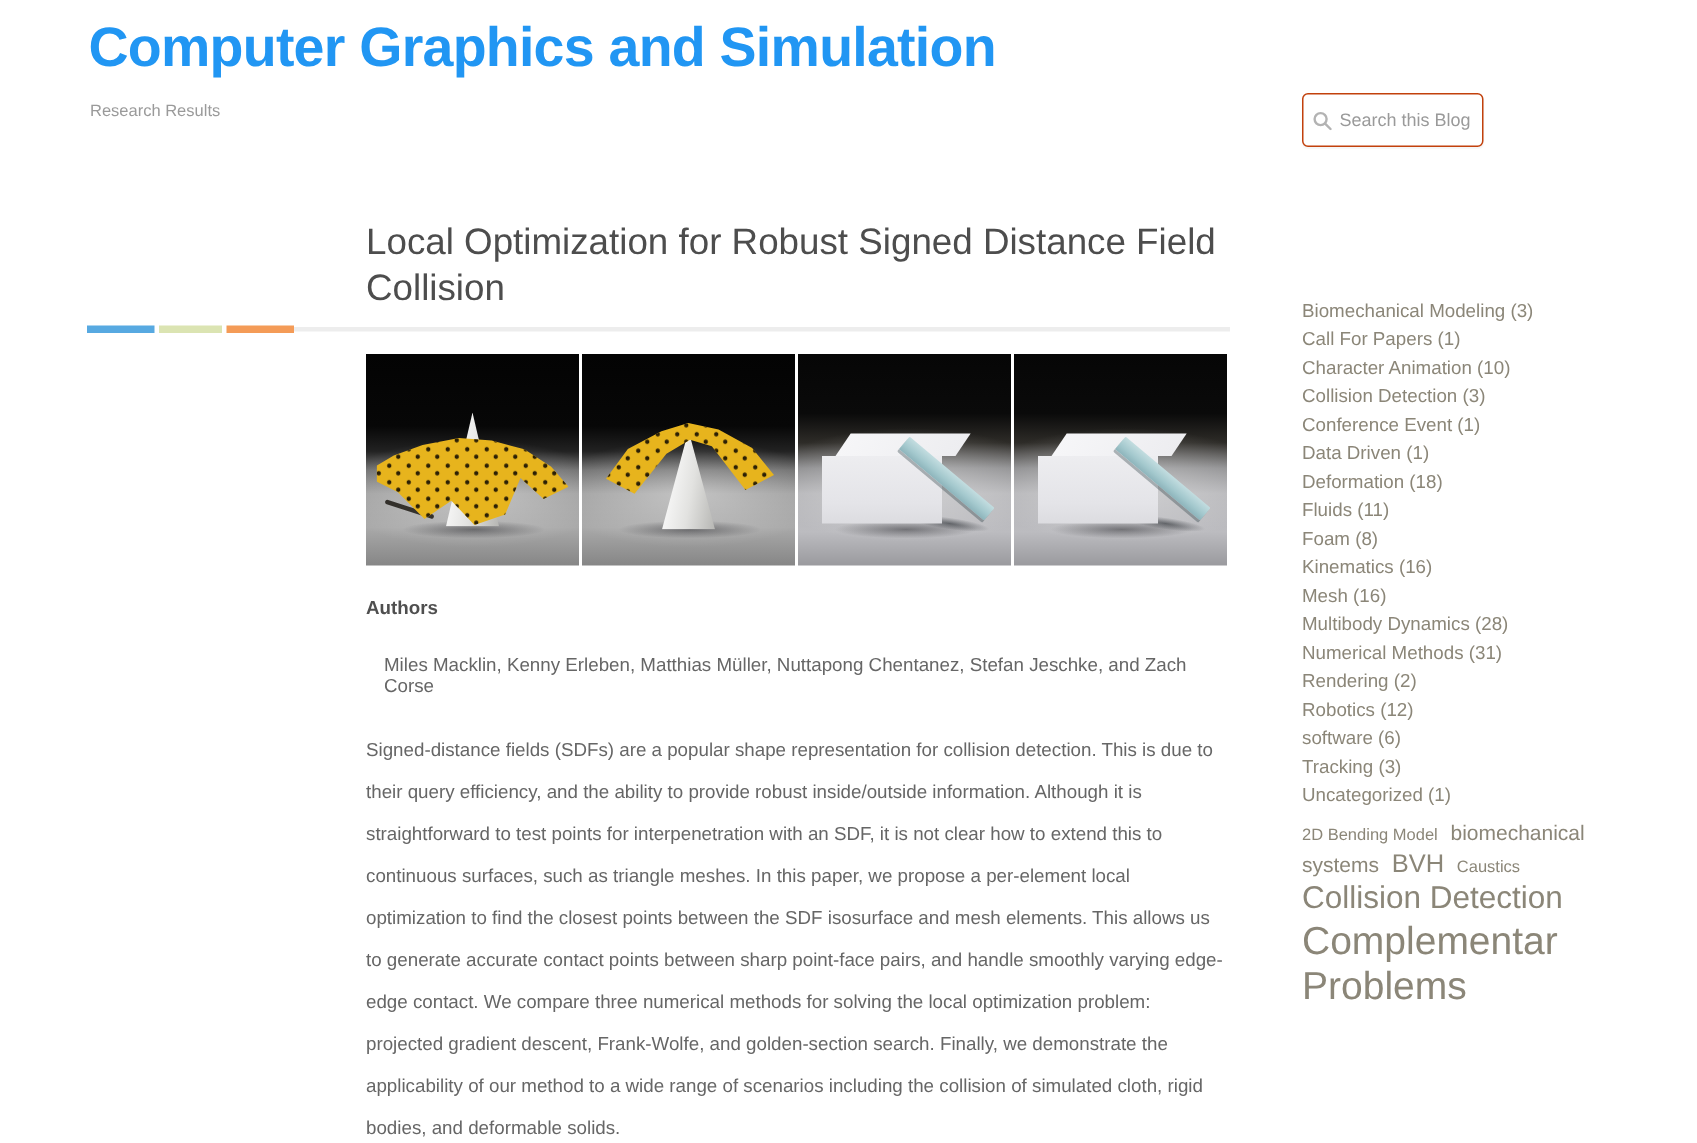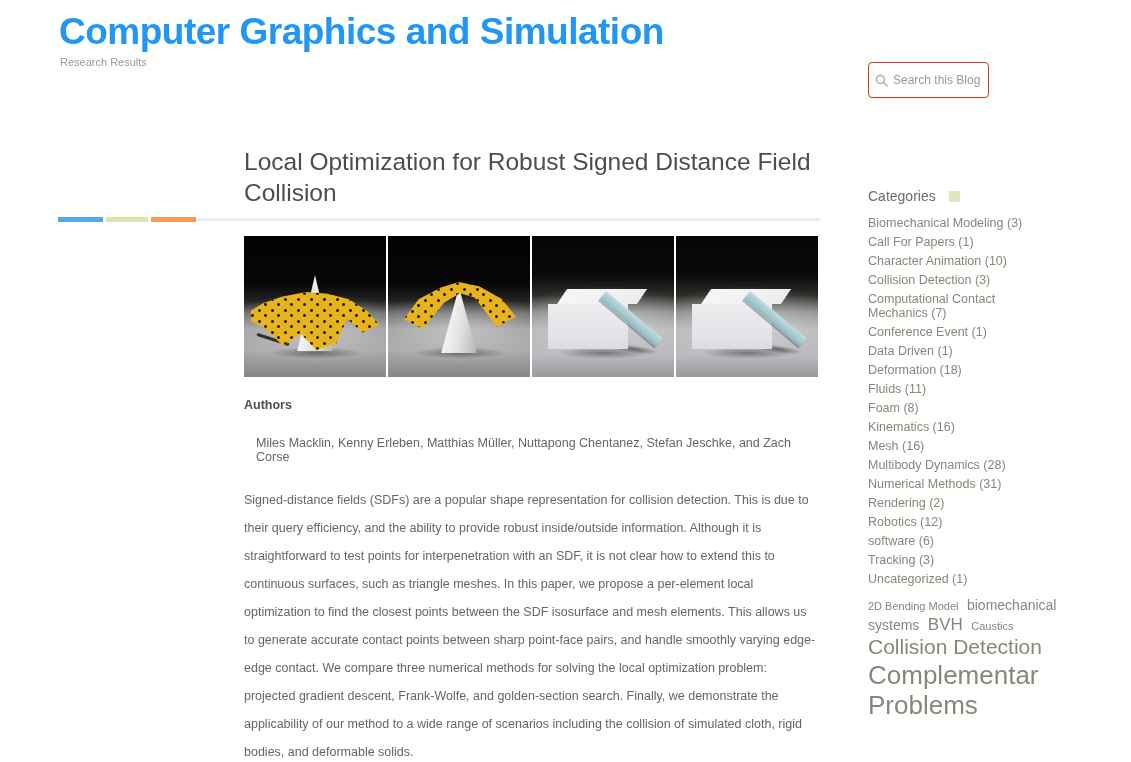--- a/index.html
+++ b/index.html
@@ -10,21 +10,21 @@
     -webkit-font-smoothing:antialiased;
   }
 
   
   .site-title {
     position:absolute; left:59px; top:10px;
     font-size:37px; font-weight:bold; color:#2196f3; line-height:44px;
     letter-spacing:-0.5px; cursor:pointer; text-decoration:none;
   }
   .site-tagline {
-    position:absolute; left:60px; top:56px;
+    position:absolute; left:60px; top:68px;
     font-size:11px; color:#9a9a9a;text-align:right;
   }
   .searchbox {
     position:absolute; left:868px; top:62px; width:121px; height:36px;
     background:#fff; border:1px solid #c2410c; border-radius:4px;
     box-shadow:0 1px 1px rgba(0,0,0,0.04);
     display:flex; align-items:center; padding:0 6px;
   }
   .searchbox svg { flex:0 0 auto; margin-right:5px; }
   .searchbox input {
@@ -197,30 +197,25 @@
       </div>
     </div>
 
   <div class="section-heading">Authors</div>
   <div class="authors-line">Miles Macklin, Kenny Erleben, Matthias Müller, Nuttapong Chentanez, Stefan Jeschke, and Zach Corse</div>
 
   <div class="abstract-text">Signed-distance fields (SDFs) are a popular shape representation for collision detection. This is due to their query efficiency, and the ability to provide robust inside/outside information. Although it is straightforward to test points for interpenetration with an SDF, it is not clear how to extend this to continuous surfaces, such as triangle meshes. In this paper, we propose a per-element local optimization to find the closest points between the SDF isosurface and mesh elements. This allows us to generate accurate contact points between sharp point-face pairs, and handle smoothly varying edge-edge contact. We compare three numerical methods for solving the local optimization problem: projected gradient descent, Frank-Wolfe, and golden-section search. Finally, we demonstrate the applicability of our method to a wide range of scenarios including the collision of simulated cloth, rigid bodies, and deformable solids.</div>
 </div>
 
 <div class="sidebar">
-  <div class="sb-heading">
-    <span>Categories</span>
-    <span class="square"></span>
-  </div>
   <ul class="cat-list">
       <li>Biomechanical Modeling (3)</li>
       <li>Call For Papers (1)</li>
       <li>Character Animation (10)</li>
       <li>Collision Detection (3)</li>
-      <li>Computational Contact Mechanics (7)</li>
       <li>Conference Event (1)</li>
       <li>Data Driven (1)</li>
       <li>Deformation (18)</li>
       <li>Fluids (11)</li>
       <li>Foam (8)</li>
       <li>Kinematics (16)</li>
       <li>Mesh (16)</li>
       <li>Multibody Dynamics (28)</li>
       <li>Numerical Methods (31)</li>
       <li>Rendering (2)</li>

